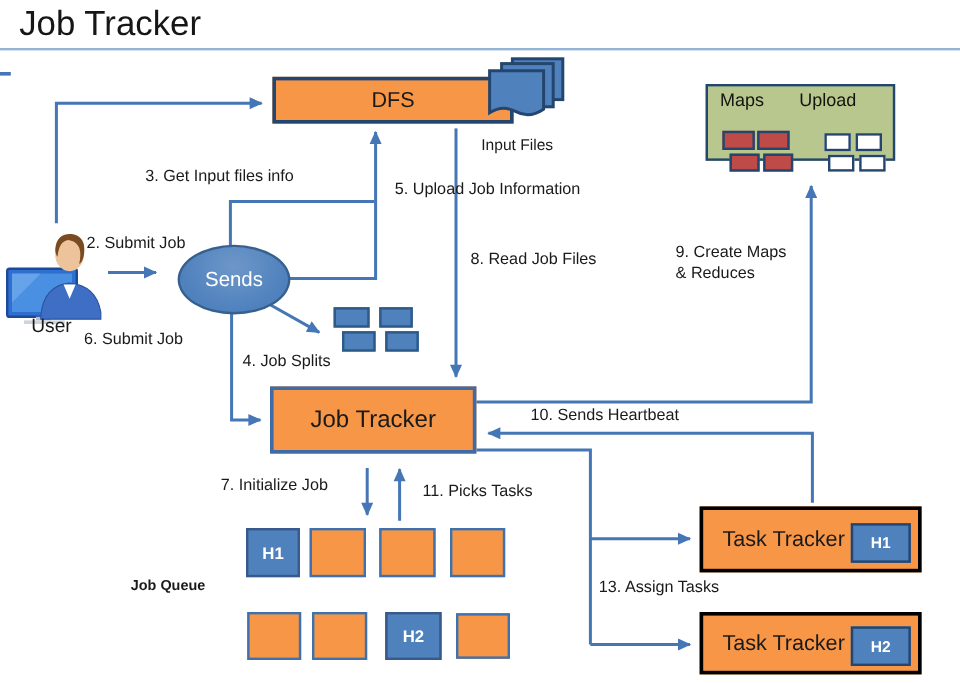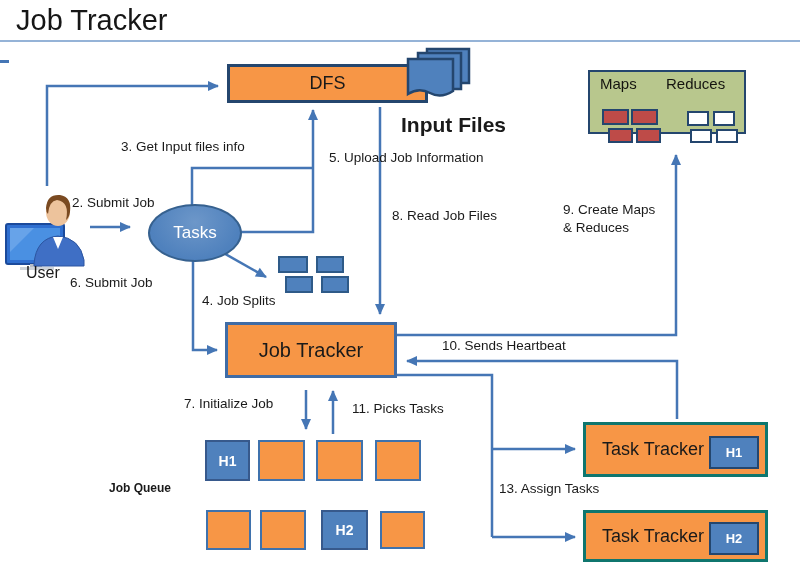--- a/index.html
+++ b/index.html
@@ -8,41 +8,41 @@
   .title{position:absolute;left:16px;top:4px;font-size:29px;font-weight:500;color:#161616;}
   .divider{position:absolute;left:0;top:40px;width:800px;height:2px;background:#95b3d7;}
   .edge-dash{position:absolute;left:0;top:60px;width:9px;height:3px;background:#4576b5;}
   svg.connectors{position:absolute;left:0;top:0;pointer-events:none;}
   .lbl{position:absolute;font-size:13.5px;line-height:1.3;color:#1a1a1a;white-space:nowrap;}
   .lbl.wrap{white-space:normal;}
   .box{position:absolute;box-sizing:border-box;display:flex;align-items:center;justify-content:center;}
   .orange{background:#F79646;}
   .dfs{left:227px;top:64px;width:201px;height:39px;border:3px solid #24466e;font-size:18px;}
   .jobtracker{left:225px;top:322px;width:172px;height:56px;border:3px solid #3f6ca6;font-size:20px;}
-  .tasktracker{border:3px solid #0f766e;font-size:18px;justify-content:flex-start;padding-left:16px;}
+  .tasktracker{border:3px solid #000000;font-size:18px;justify-content:flex-start;padding-left:16px;}
   .tt1{left:583px;top:422px;width:185px;height:55px;}
   .tt2{left:583px;top:510px;width:185px;height:52px;}
   .badge{position:absolute;box-sizing:border-box;background:#4f81bd;border:2px solid #24466e;
          color:#fff;font-weight:bold;font-size:13px;display:flex;align-items:center;justify-content:center;}
   .client{position:absolute;left:148px;top:204px;width:90px;height:54px;border-radius:50%;
           background:radial-gradient(ellipse at 50% 30%,#6d97c9,#4f81bd 70%);border:2px solid #36618f;
           display:flex;align-items:center;justify-content:center;color:#fff;font-size:17px;}
   .greenbox{position:absolute;left:588px;top:70px;width:158px;height:64px;box-sizing:border-box;
             background:#b8c78d;border:2px solid #24466e;}
   .greenbox .glabel{position:absolute;top:3px;font-size:15px;color:#14140f;}
   .slot{position:absolute;box-sizing:border-box;border:2px solid #24466e;}
   .slot.red{background:#be4b48;}
   .slot.white{background:#ffffff;}
   .split{position:absolute;box-sizing:border-box;background:#4f81bd;border:2px solid #2e5a88;}
   .qbox{position:absolute;box-sizing:border-box;border:2.5px solid #3f72ad;background:#F79646;
         display:flex;align-items:center;justify-content:center;color:#fff;font-weight:bold;font-size:14px;}
   .qbox.blue{background:#4f81bd;border-color:#37598c;}
   .jobqueue-lbl{position:absolute;left:109px;top:481px;font-size:12px;font-weight:bold;}
   .user-lbl{position:absolute;left:26px;top:264px;font-size:16px;}
-  .inputfiles-lbl{position:absolute;left:401px;top:113px;font-size:21px;font-weight:700;}
+  .inputfiles-lbl{position:absolute;left:401px;top:113px;font-size:13px;font-weight:400;}
   .icon{position:absolute;}
 </style>
 </head>
 <body>
 
 <div class="canvas">
 
   <div class="title">Job Tracker</div>
   <div class="divider"></div>
   <div class="edge-dash"></div>
@@ -89,21 +89,21 @@
 
   <svg class="icon" style="left:403px;top:47px" width="72" height="60" viewBox="0 0 72 60">
     <rect x="24" y="2" width="42" height="34" fill="#4f81bd" stroke="#24466e" stroke-width="2.5"></rect>
     <rect x="15" y="6" width="43" height="36" fill="#4f81bd" stroke="#24466e" stroke-width="2.5"></rect>
     <path d="M5,12 L50,12 L50,44 Q38,52 27,46 Q16,40 5,47 Z" fill="#4f81bd" stroke="#24466e" stroke-width="2.5"></path>
   </svg>
   <div class="inputfiles-lbl">Input Files</div>
 
   <div class="greenbox">
     <span class="glabel" style="left:10px">Maps</span>
-    <span class="glabel" style="left:76px">Reduces</span>
+    <span class="glabel" style="left:76px">Upload</span>
     <div class="slot red" style="left:12px;top:37px;width:27px;height:16px"></div>
     <div class="slot red" style="left:41px;top:37px;width:27px;height:16px"></div>
     <div class="slot red" style="left:18px;top:56px;width:25px;height:15px"></div>
     <div class="slot red" style="left:46px;top:56px;width:25px;height:15px"></div>
     <div class="slot white" style="left:97px;top:39px;width:22px;height:15px"></div>
     <div class="slot white" style="left:123px;top:39px;width:22px;height:15px"></div>
     <div class="slot white" style="left:100px;top:57px;width:22px;height:14px"></div>
     <div class="slot white" style="left:126px;top:57px;width:22px;height:14px"></div>
   </div>
 
@@ -114,21 +114,21 @@
     <rect x="26" y="74" width="12" height="3" fill="#b9bec6"></rect>
     <rect x="16" y="77" width="34" height="3" fill="#cfd4da"></rect>
     <path d="M30,74 Q32,48 54,46 Q76,48 80,70 L80,76 L30,76 Z" fill="#3f6fc5" stroke="#2c55a0" stroke-width="1"></path>
     <ellipse cx="54" cy="22" rx="12" ry="14" fill="#edc39c"></ellipse>
     <path d="M42,18 Q43,4 56,5 Q68,7 66,22 Q65,28 62,30 Q66,12 53,10 Q45,11 44,24 Q42,22 42,18 Z" fill="#7a4a21"></path>
     <path d="M49,47 L54,59 L59,47 Z" fill="#ffffff"></path>
   </svg>
   <div class="user-lbl">User</div>
 
   <div class="client">
-    <span>Tasks</span>
+    <span>Sends</span>
   </div>
 
   <div class="split" style="left:278px;top:256px;width:30px;height:17px"></div>
   <div class="split" style="left:316px;top:256px;width:28px;height:17px"></div>
   <div class="split" style="left:285px;top:276px;width:28px;height:17px"></div>
   <div class="split" style="left:321px;top:276px;width:28px;height:17px"></div>
 
   <div class="box orange jobtracker">
     <span>Job Tracker</span>
   </div>

